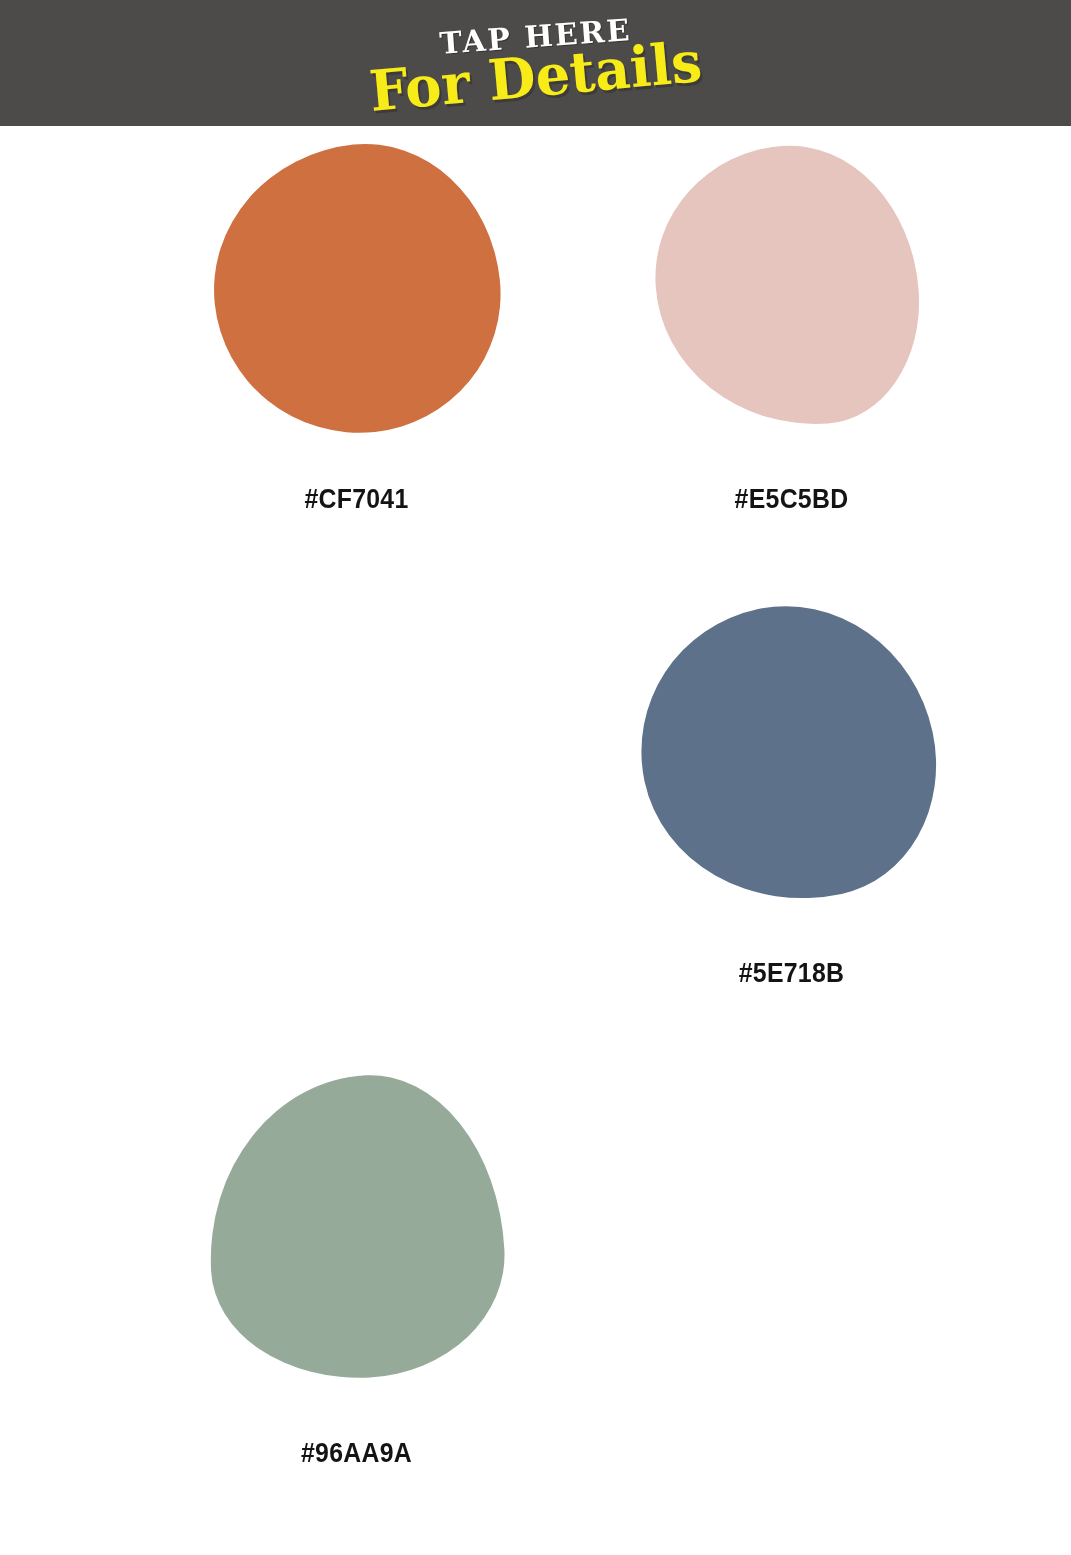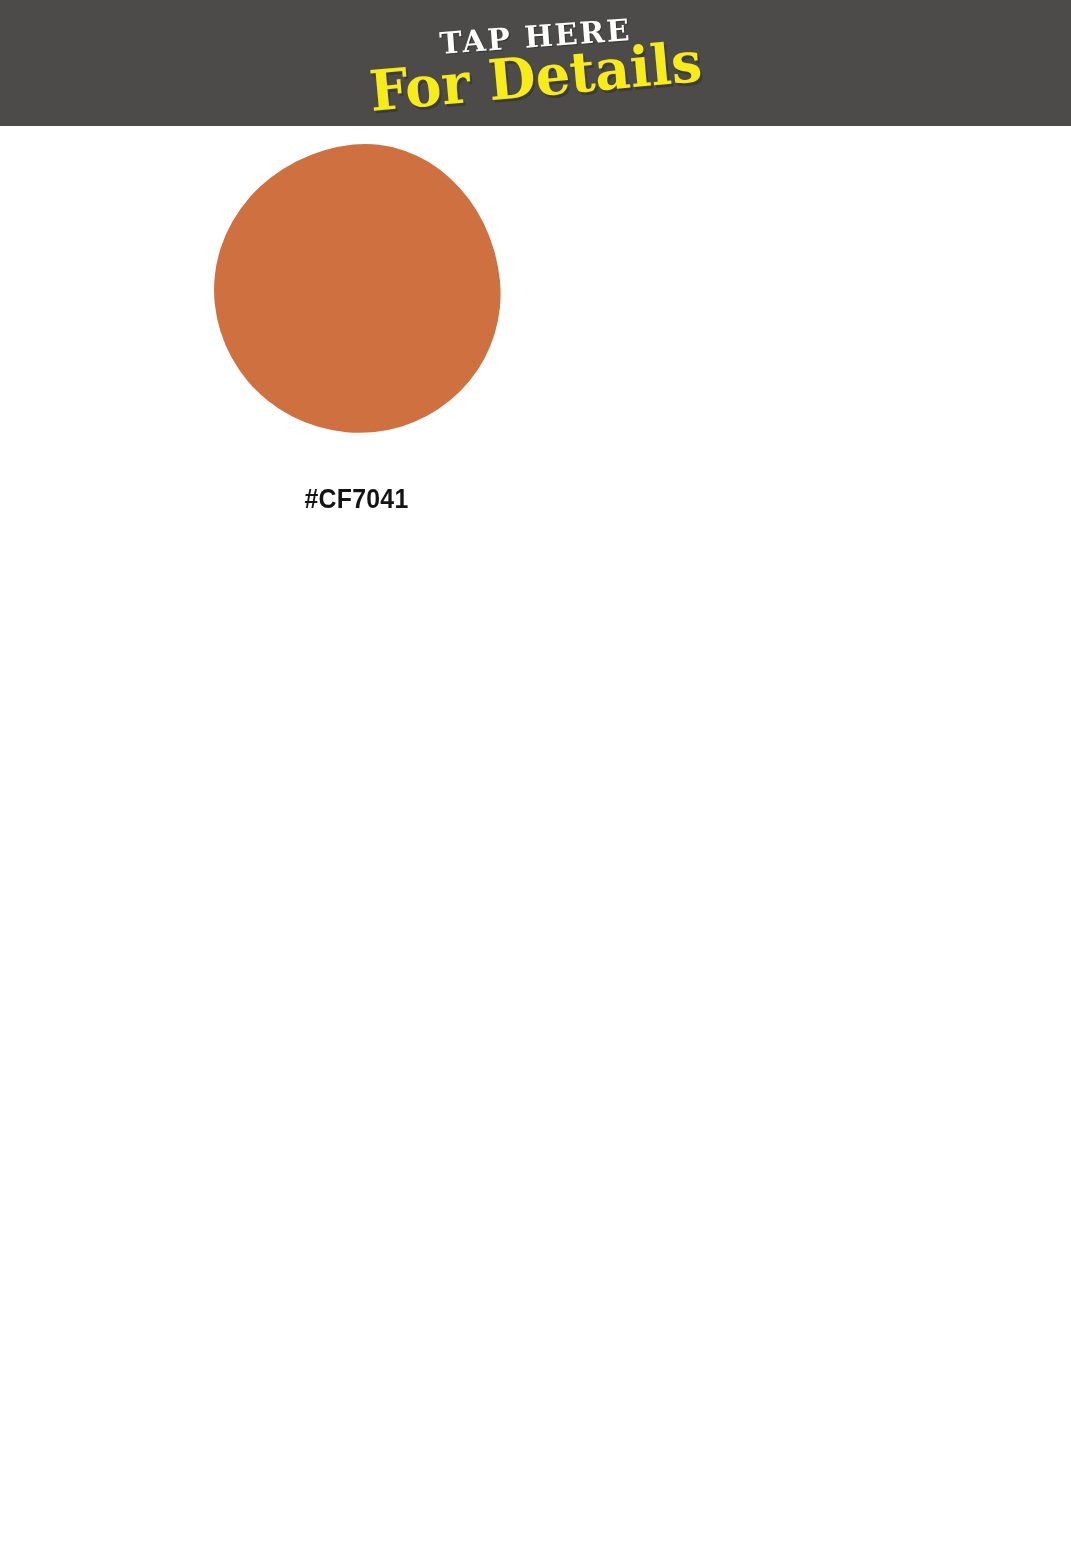--- a/index.html
+++ b/index.html
@@ -160,18 +160,36 @@
 
 <div id="swatch-grid">
 
   <div class="swatch-cell" id="cell-0">
     <div class="blob-wrap">
       <div class="blob" id="blob-0" style="background: rgb(207, 112, 65);"></div>
     </div>
     <div class="swatch-label">#CF7041</div>
   </div>
 
+  <div class="swatch-cell" id="cell-1">
+    <div class="blob-wrap">
+      <div class="blob" id="blob-1" style="background: rgb(229, 197, 189);"></div>
+    </div>
+    <div class="swatch-label">#E5C5BD</div>
+  </div>
 
 
+  <div class="swatch-cell" id="cell-3">
+    <div class="blob-wrap">
+      <div class="blob" id="blob-3" style="background: rgb(94, 113, 139);"></div>
+    </div>
+    <div class="swatch-label">#5E718B</div>
+  </div>
 
+  <div class="swatch-cell" id="cell-4">
+    <div class="blob-wrap">
+      <div class="blob" id="blob-4" style="background: rgb(150, 170, 154);"></div>
+    </div>
+    <div class="swatch-label">#96AA9A</div>
+  </div>
 
 
 </div>
 
 </body></html>

